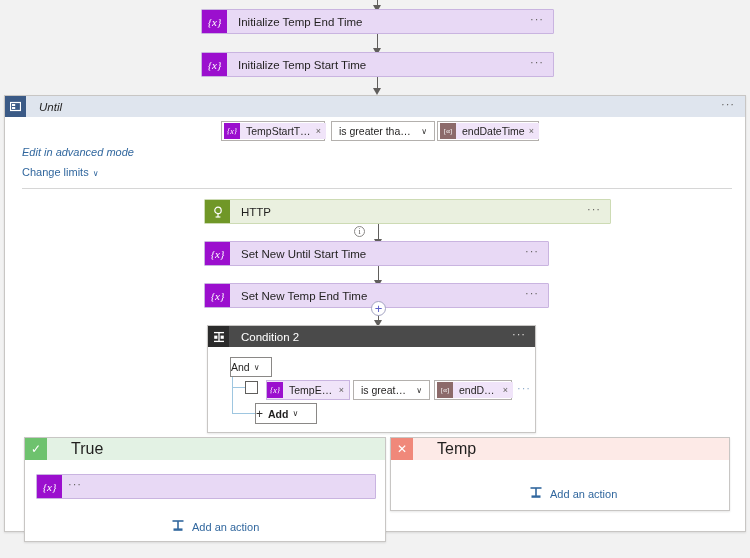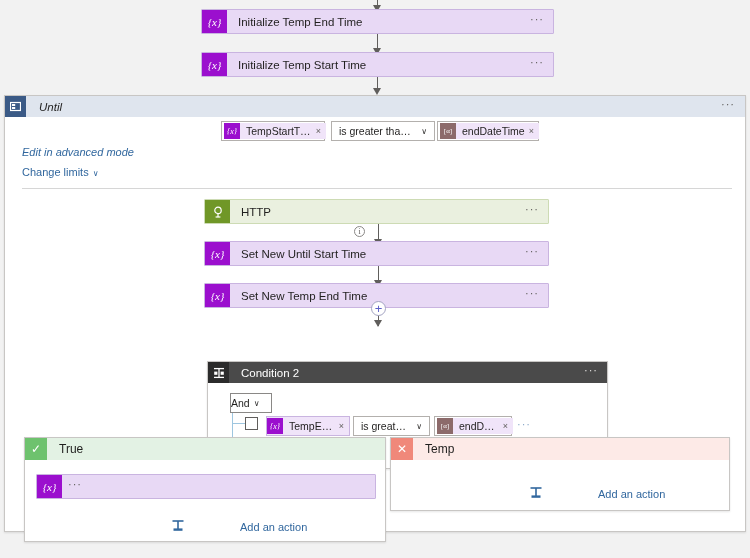--- a/index.html
+++ b/index.html
@@ -176,25 +176,24 @@
     white-space: nowrap;
     overflow: hidden;
     text-overflow: ellipsis;
   }
   .field .sel-chev { padding: 0 7px; font-size: 8px; color: #323130; }
 
   
   #cond-card {
     position: absolute;
     left: 207px; top: 325px;
-    width: 401px; height: 108px;
+    width: 329px; height: 108px;
     background: #fff;
     border: 1px solid #c8c6c4;
     box-shadow: 0 1px 2px rgba(0,0,0,.10);
-    margin-top: 36px;
   }
   #cond-header {
     display: flex; align-items: center;
     height: 21px;
     background: #4a4a4a;
   }
   #cond-header .tile {
     width: 21px; height: 21px;
     flex: 0 0 21px;
     display: flex; align-items: center; justify-content: center;
@@ -234,33 +233,32 @@
   .branch-header {
     display: flex; align-items: center;
     height: 22px;
   }
   .branch-header .tile {
     width: 22px; height: 22px;
     flex: 0 0 22px;
     display: flex; align-items: center; justify-content: center;
     color: #fff; font-size: 12px;
   }
-  .branch-header .hlabel { padding-left: 12px; font-size: 12px; color: #201f1e; }
+  .branch-header .hlabel { padding-left: 24px; font-size: 16px; color: #201f1e; }
   .branch.t .branch-header { background: #e3f2e4; }
   .branch.t .branch-header .tile { background: #6ec26e; }
   .branch.f .branch-header { background: #fdeae7; }
   .branch.f .branch-header .tile { background: #f0887a; }
 
   .add-action {
     position: absolute;
     display: flex; align-items: center;
     color: #31679e;
     font-size: 11px;
     white-space: nowrap;
-    gap: 48px;
   }
   .add-action .aa-icon { margin-right: 7px; display: block; }
 </style>
 </head>
 <body>
 
 <div id="canvas">
 
   <div class="conn" style="left:377px; top:-4px; height:11px;"></div>
   <div class="arrowhead" style="left:373px; top:5px;"></div>
@@ -318,21 +316,21 @@
       </span>
     </div>
 
     <a class="link" style="left:17px; top:50px;font-style:italic;">Edit in advanced mode</a>
     <div class="link" style="left:17px; top:70px;">
       <span>Change limits</span><span class="chev">∨</span>
     </div>
 
     <div class="divider" style="left:17px; top:92px; width:710px;"></div>
 
-    <div class="card http" style="left:199px; top:103px; width:345px;">
+    <div class="card http" style="left:199px; top:103px; width:407px;">
       <span class="tile http">
         <svg width="12" height="12" viewBox="0 0 12 12" aria-hidden="true">
           <circle cx="6" cy="4.4" r="3.2" fill="none" stroke="#ffffff" stroke-width="1.2"></circle>
           <line x1="6" y1="7.6" x2="6" y2="11" stroke="#ffffff" stroke-width="1.2"></line>
           <line x1="3.6" y1="11" x2="8.4" y2="11" stroke="#ffffff" stroke-width="1.2"></line>
         </svg>
       </span>
       <span class="label">HTTP</span>
       <span class="dots">···</span>
     </div>

